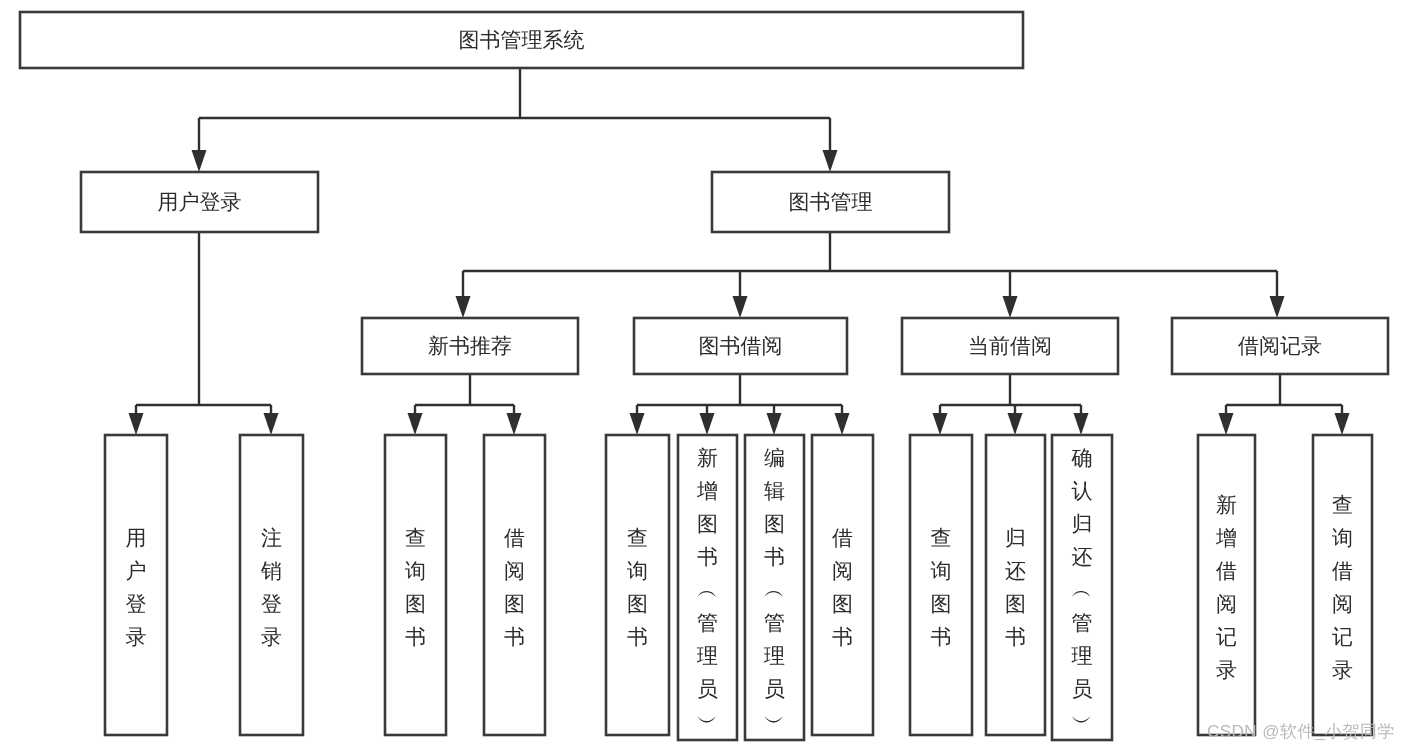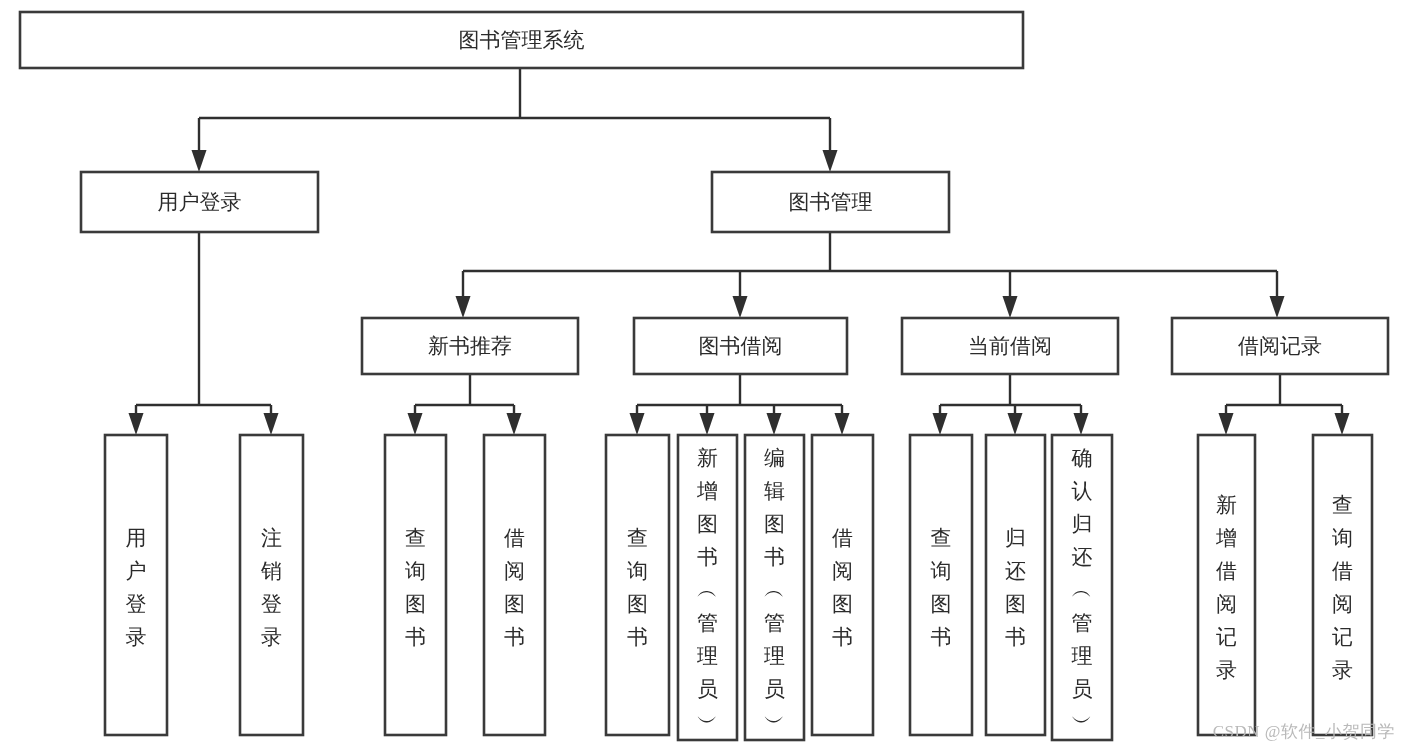--- a/index.html
+++ b/index.html
@@ -44,21 +44,21 @@
     fill: none;
   }
   .arrow-head {
     fill: #2f2f2f;
     stroke: none;
   }
   .watermark {
     position: absolute;
     right: 10px;
     bottom: 4px;
-    font-family: Liberation Serif, serif;
+    font-family: Liberation Sans, sans-serif;
     font-size: 17px;
     color: #b9b9b9;
     white-space: nowrap;
     letter-spacing: 0.5px;
   }
 </style>
 </head>
 <body>
 
 <svg id="diagram" viewBox="0 0 1405 747">

